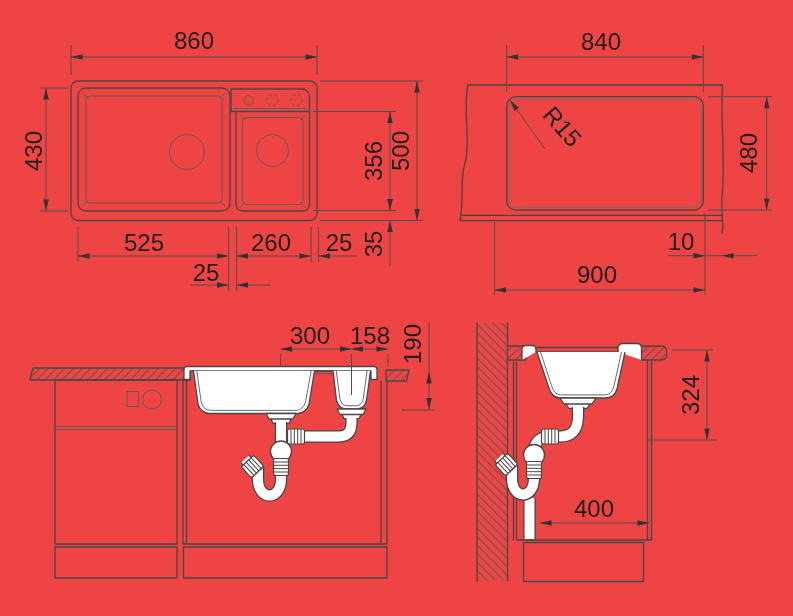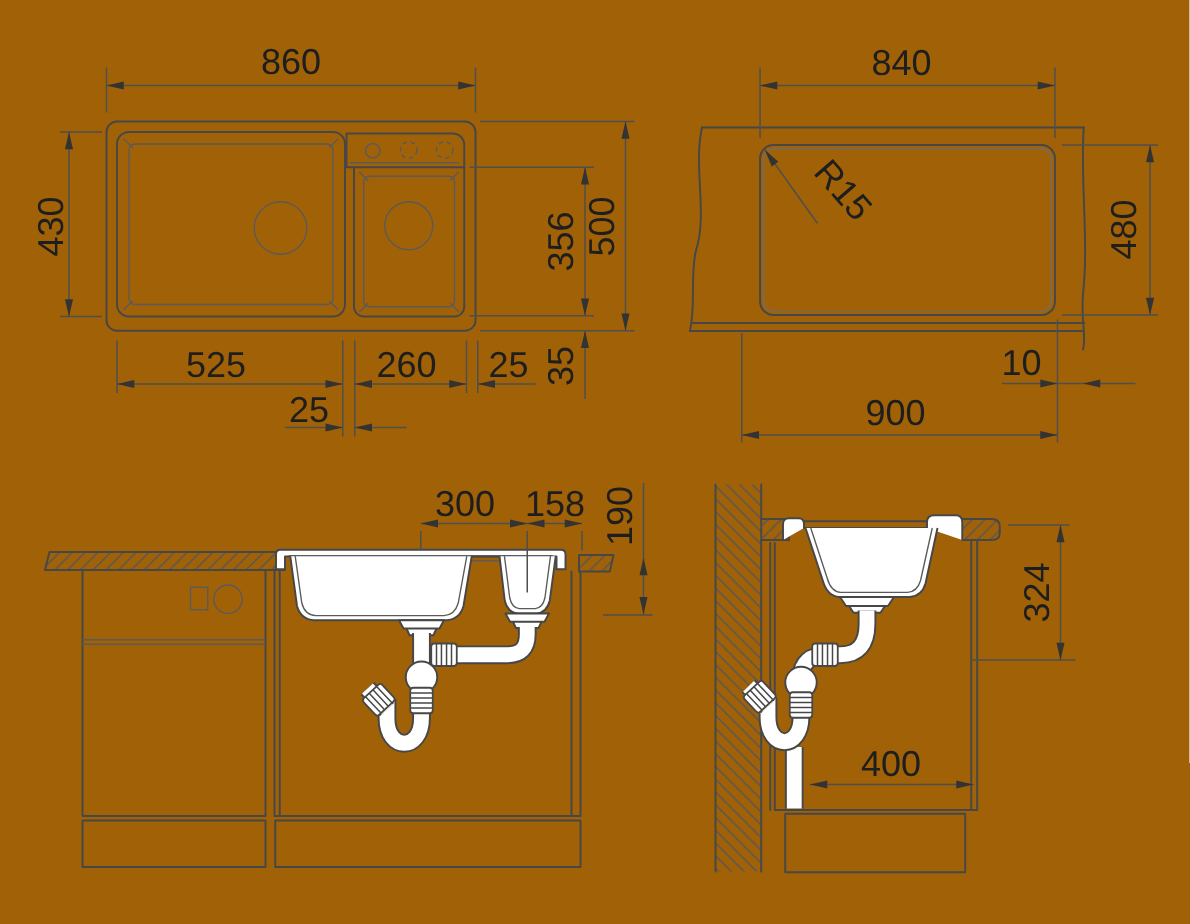--- a/index.html
+++ b/index.html
@@ -1,16 +1,16 @@
 <!DOCTYPE html>
 <html><head>
 <meta charset="utf-8">
 <style>
   html,body{margin:0;padding:0;background:#fff;}
-  #stage{position:relative;width:793px;height:616px;background:#a16207;overflow:hidden;
+  #stage{position:relative;width:793px;height:616px;background:#ef4444;overflow:hidden;
          font-family:"Liberation Sans", sans-serif;}
   svg{position:absolute;left:0;top:0;}
   .ln{stroke:#474747;stroke-width:1.3;fill:none;stroke-linejoin:round;stroke-linecap:round;}
   .lnf{stroke:#474747;stroke-width:1.3;fill:#fff;stroke-linejoin:round;}
   .thin{stroke:#5a5a5a;stroke-width:0.9;fill:none;}
   .dash{stroke:#5a5a5a;stroke-width:1;fill:none;stroke-dasharray:3 2.4;}
   .dim{stroke:#4f4f4f;stroke-width:1;fill:none;}
   .arr{fill:#333;}
   .txt{font-family:"Liberation Sans", sans-serif;font-size:24px;fill:#1e1e1e;}
   .po{stroke:#474747;stroke-width:12.5;fill:none;stroke-linejoin:round;stroke-linecap:butt;}

